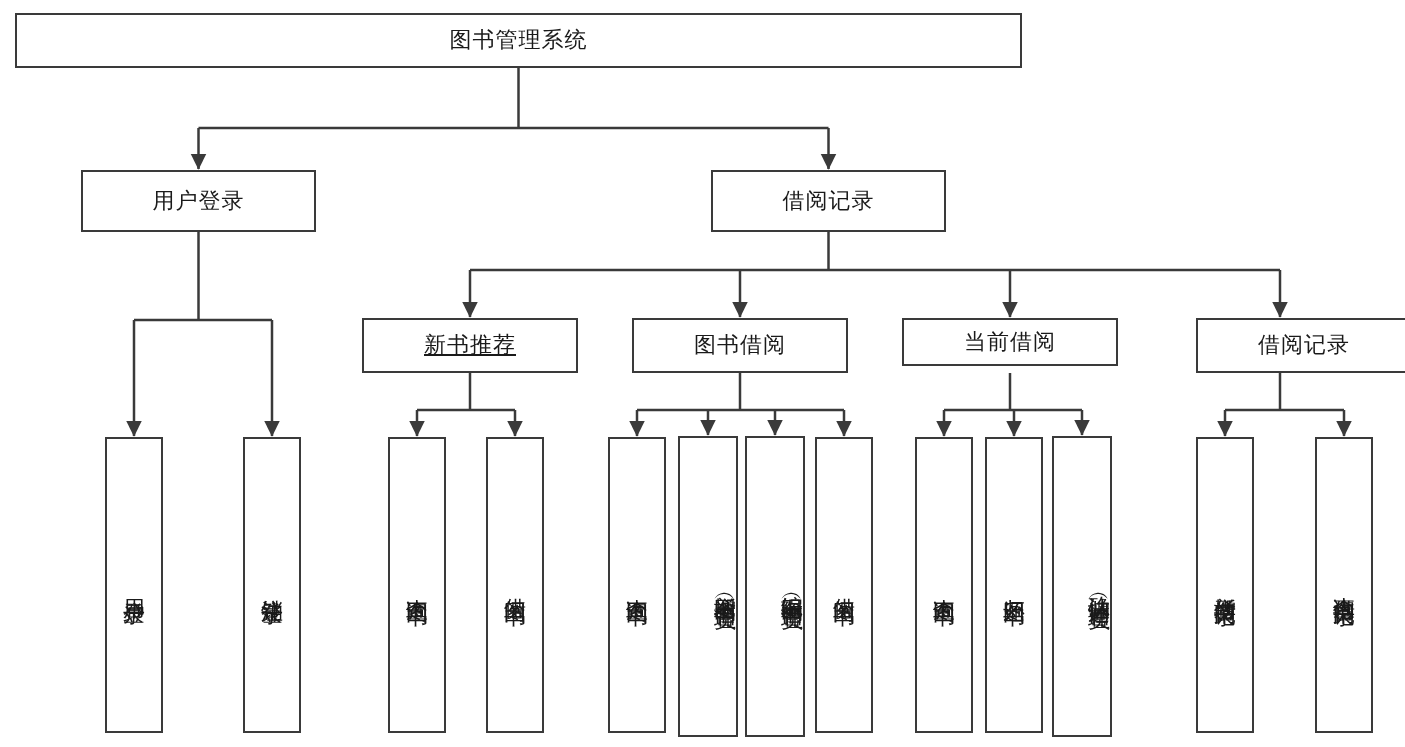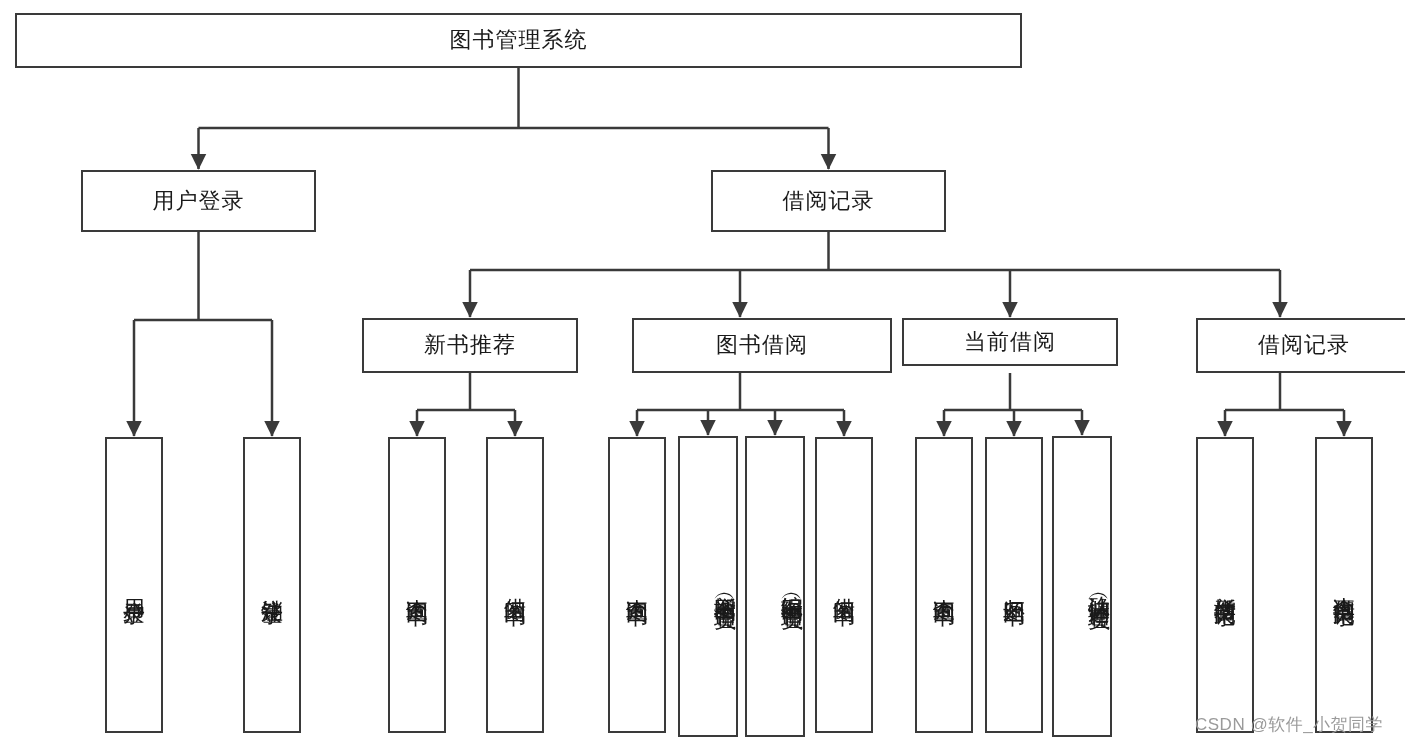--- a/index.html
+++ b/index.html
@@ -115,24 +115,24 @@
   <div id="nodes">
       <div class="node h" style="left: 15px; top: 13px; width: 1007px; height: 55px;">
         <span>图书管理系统</span>
       </div>
       <div class="node h" style="left: 81px; top: 170px; width: 235px; height: 62px;">
         <span>用户登录</span>
       </div>
       <div class="node h" style="left: 711px; top: 170px; width: 235px; height: 62px;">
         <span>借阅记录</span>
       </div>
-      <div class="node h" style="left: 362px; top: 318px; width: 216px; height: 55px;">
+      <div class="node h" style="left: 362px; top: 318px; width: 216px; height: 55px; text-decoration: underline;">
         <span>新书推荐</span>
       </div>
-      <div class="node h" style="left: 632px; top: 318px; width: 260px; height: 55px;">
+      <div class="node h" style="left: 632px; top: 318px; width: 216px; height: 55px;">
         <span>图书借阅</span>
       </div>
       <div class="node h" style="left: 902px; top: 318px; width: 216px; height: 48px;">
         <span>当前借阅</span>
       </div>
       <div class="node h" style="left: 1172px; top: 318px; width: 216px; height: 55px; margin-left: 24px;">
         <span>借阅记录</span>
       </div>
       <div class="node v mid" style="left: 105px; top: 437px; width: 58px; height: 296px;">
         <span>用户登录</span>
@@ -168,14 +168,13 @@
         <span>确认归还（管理员）</span>
       </div>
       <div class="node v mid" style="left: 1196px; top: 437px; width: 58px; height: 296px;">
         <span>新增借阅记录</span>
       </div>
       <div class="node v mid" style="left: 1315px; top: 437px; width: 58px; height: 296px;">
         <span>查询借阅记录</span>
       </div>
     </div>
 
-  <div class="watermark" style="left:1195px; top:713px;">CSDN @软件_小贺同学</div>
 </div>
 
 </body></html>

